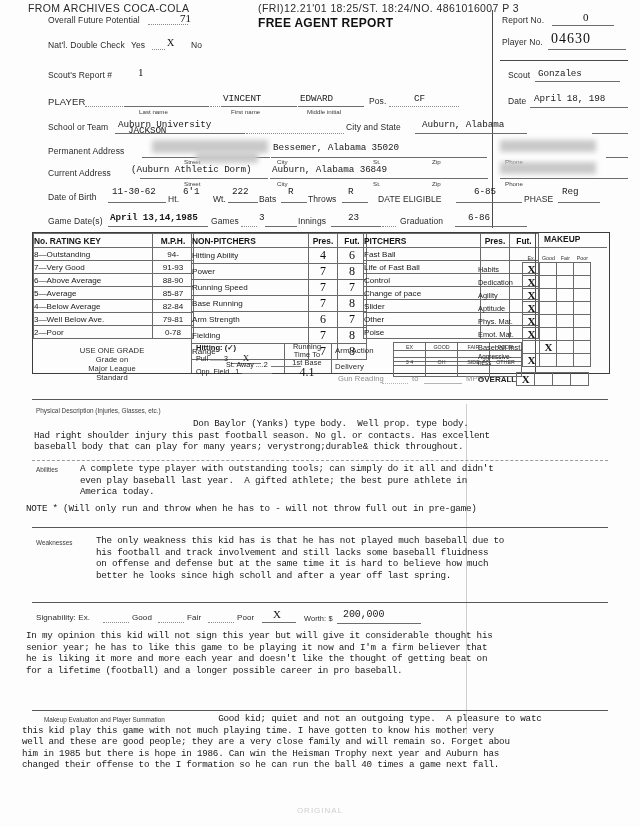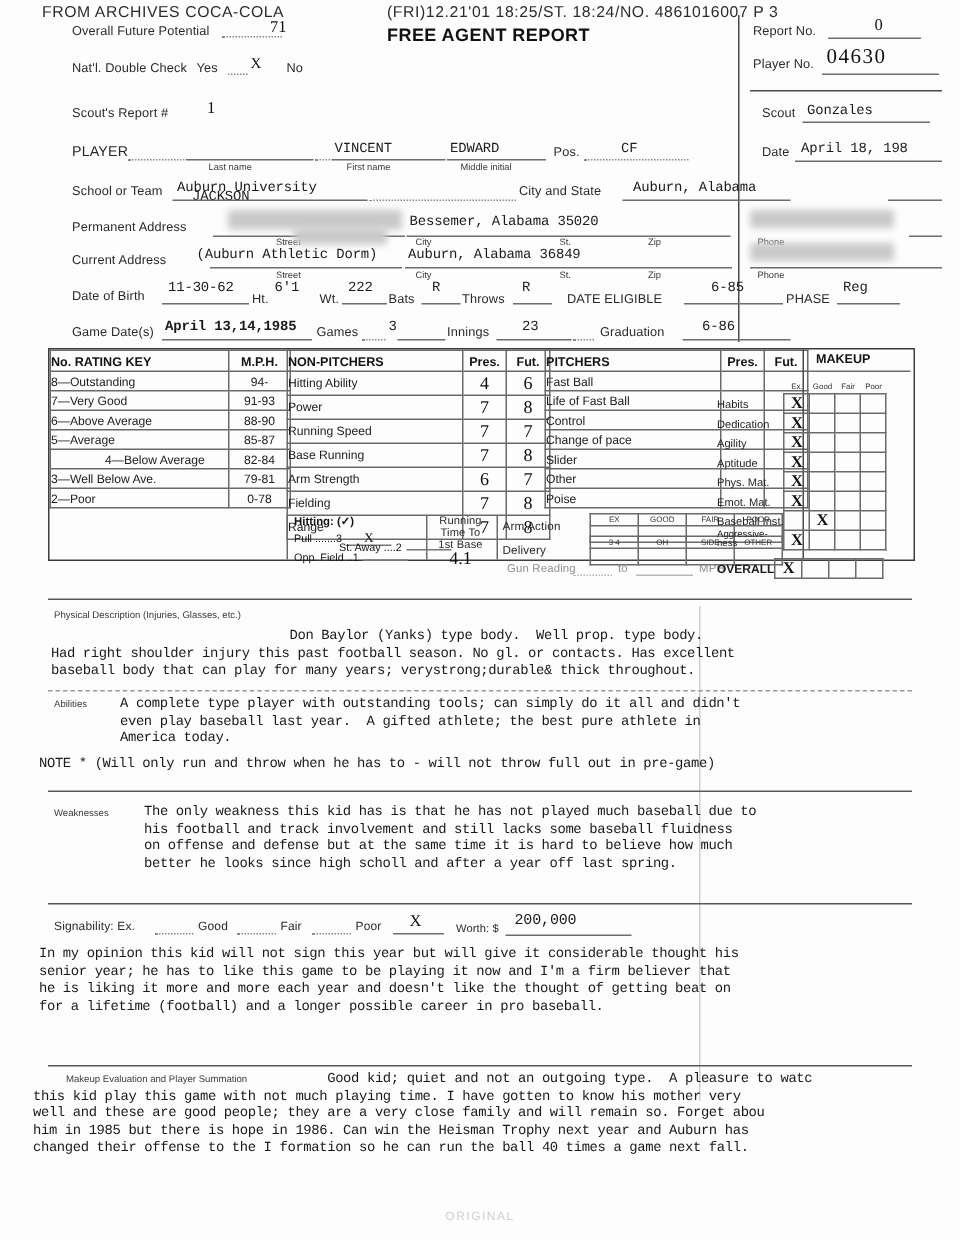--- a/index.html
+++ b/index.html
@@ -211,21 +211,21 @@
           </tr>
           <tr>
             <td class="kcell" style="height:12px;">6—Above Average</td>
             <td class="kcell" style="text-align:center;">88-90</td>
           </tr>
           <tr>
             <td class="kcell" style="height:12px;">5—Average</td>
             <td class="kcell" style="text-align:center;">85-87</td>
           </tr>
           <tr>
-            <td class="kcell" style="height:12px;padding-left:36px;">4—Below Average</td>
+            <td class="kcell" style="height:12px;">4—Below Average</td>
             <td class="kcell" style="text-align:center;">82-84</td>
           </tr>
           <tr>
             <td class="kcell" style="height:12px;">3—Well Below Ave.</td>
             <td class="kcell" style="text-align:center;">79-81</td>
           </tr>
           <tr>
             <td class="kcell" style="height:12px;">2—Poor</td>
             <td class="kcell" style="text-align:center;">0-78</td>
           </tr>
@@ -323,20 +323,26 @@
             <td class="num"></td>
             <td class="num"></td>
           </tr>
         </tbody>
     </table>
 
     <div style="position:absolute;left:502px;top:0;width:74px;height:140px;border-left:1.2px solid #4a4a4a;"></div>
     <div class="hd" style="position:absolute;left:508px;top:1px;">MAKEUP</div>
     <div class="line" style="left:504px;top:14px;width:70px;"></div>
 
+    <div style="position:absolute;left:4px;top:113px;width:150px;text-align:center;">
+      <div class="lbl" style="font-size:7.6px;">USE ONE GRADE</div>
+      <div class="lbl" style="font-size:7.6px;">Grade on</div>
+      <div class="lbl" style="font-size:7.6px;">Major League</div>
+      <div class="lbl" style="font-size:7.6px;">Standard</div>
+    </div>
 
     <div style="position:absolute;left:158px;top:111px;width:92px;height:29px;border-left:1px solid #6a6a6a;border-right:1px solid #6a6a6a;">
       <div style="position:absolute;left:4px;top:-1px;font-size:7.6px;font-weight:bold;">Hitting: (✓)</div>
       <div id="hit-opts">
           <div style="position: absolute; left: 4px; top: 9px; font-size: 7.2px; white-space: nowrap;"><span>Pull</span><span> .......3</span><span style="display:inline-block;border-bottom:1px solid #777;width:30px;margin-left:3px;text-align:center;font-family:'Liberation Serif',serif;font-size:9px;">X</span></div>
           <div style="position: absolute; left: 4px; top: 16px; font-size: 7.2px; white-space: nowrap; padding-left: 30px;"><span>St. Away</span><span> ....2</span><span style="display:inline-block;border-bottom:1px solid #777;width:30px;margin-left:3px;text-align:center;font-family:'Liberation Serif',serif;font-size:9px;"></span></div>
           <div style="position: absolute; left: 4px; top: 23px; font-size: 7.2px; white-space: nowrap;"><span>Opp. Field</span><span> ..1</span><span style="display:inline-block;border-bottom:1px solid #777;width:30px;margin-left:3px;text-align:center;font-family:'Liberation Serif',serif;font-size:9px;"></span></div>
         </div>
     </div>
 

